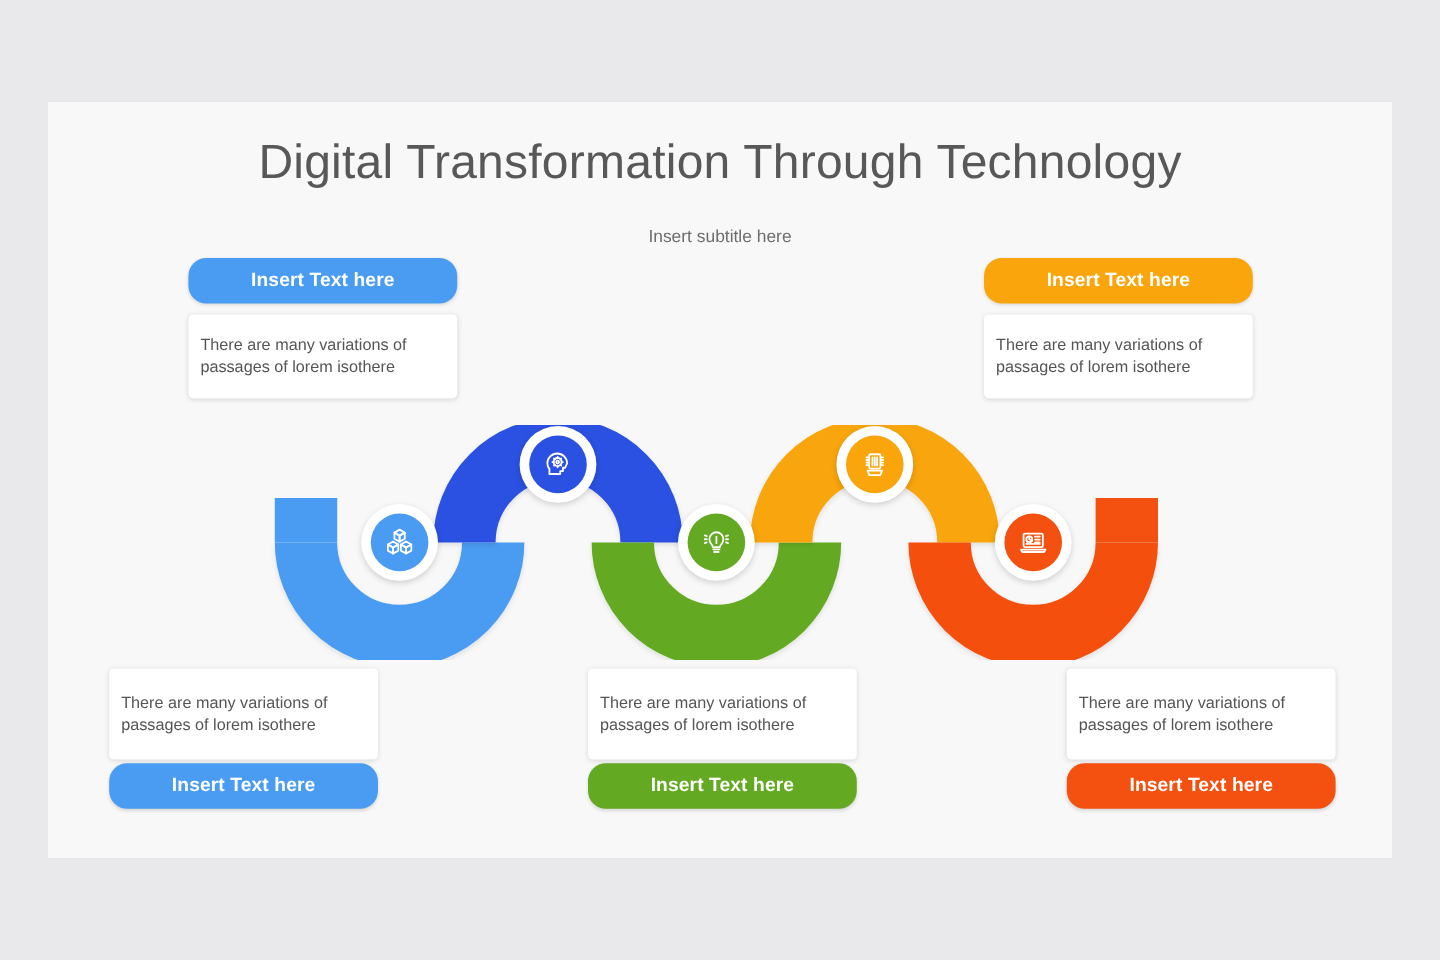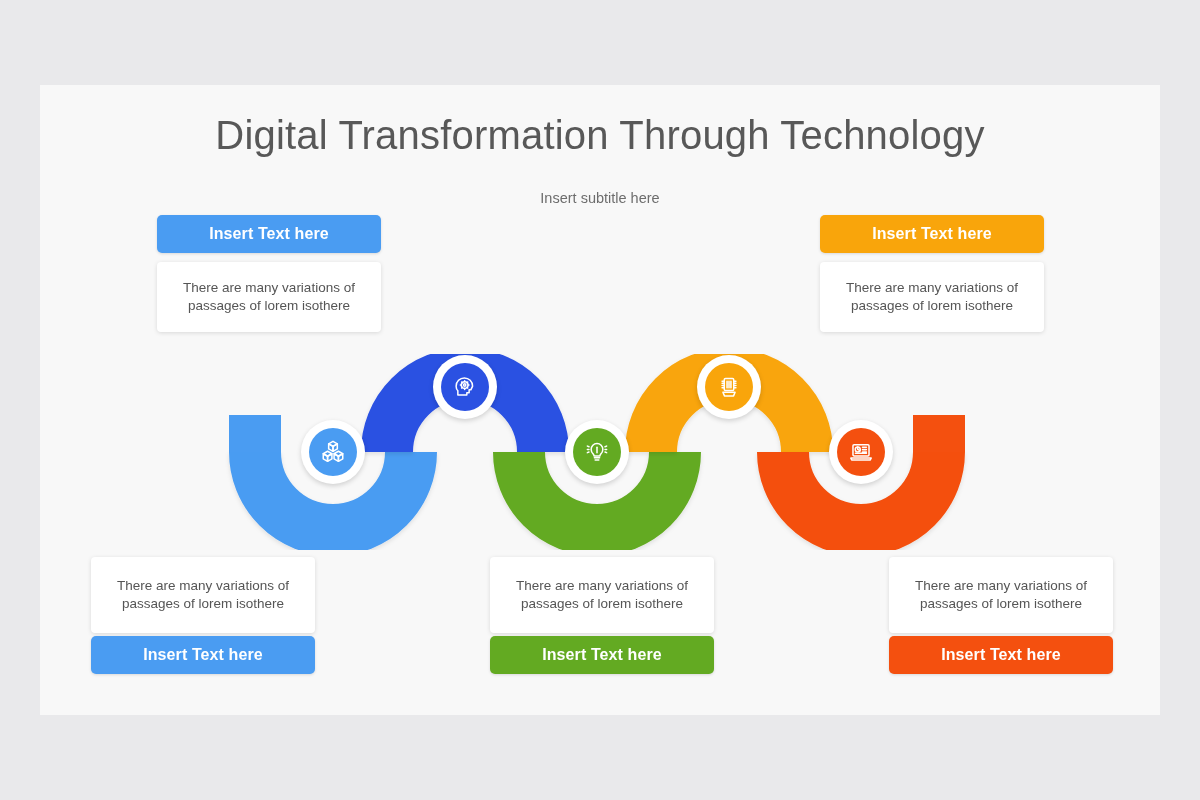--- a/index.html
+++ b/index.html
@@ -68,40 +68,39 @@
     display: flex;
     align-items: center;
     justify-content: center;
   }
   .node-inner svg { display: block; }
 
   
   .pill {
     position: absolute;
     height: 38px;
-    border-radius: 5px;
+    border-radius: 15px;
     display: flex;
     align-items: center;
     justify-content: center;
     color: #ffffff;
     font-size: 16px;
     font-weight: bold;
     letter-spacing: 0.1px;
     box-shadow: 0 1px 3px rgba(0,0,0,0.13);
     cursor: pointer;
   }
   .textcard {
     position: absolute;
     background: #ffffff;
     border-radius: 4px;
     box-shadow: 0 1px 4px rgba(0,0,0,0.13);
     display: flex;
     align-items: center;
     justify-content: center;
-    text-align: center;
     font-size: 13.5px;
     line-height: 1.35;
     color: #555555;
     padding: 0 10px;
     box-sizing: border-box;
   }
 </style>
 </head>
 <body>
 

